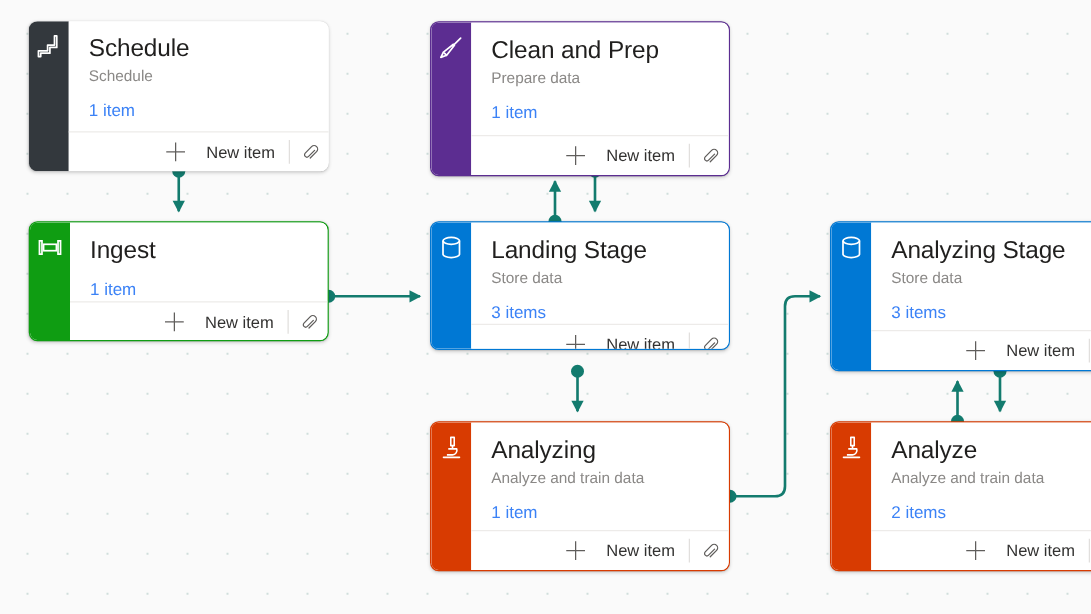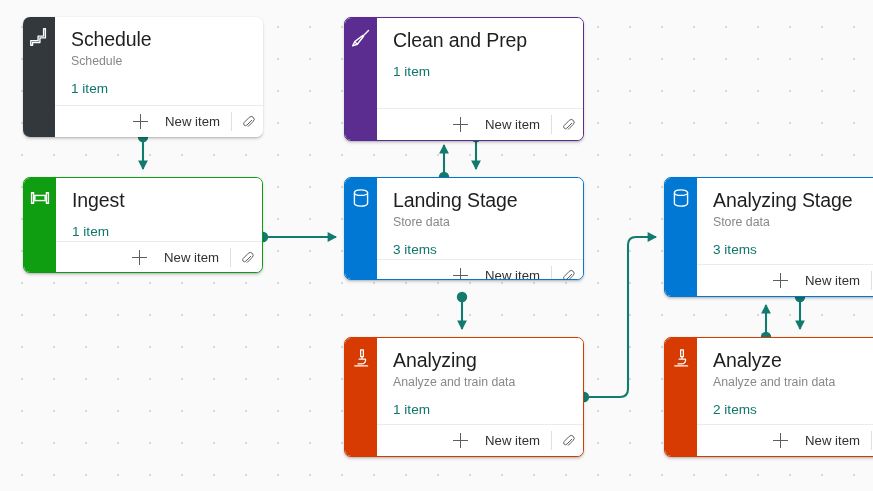--- a/index.html
+++ b/index.html
@@ -77,21 +77,21 @@
   .card-subtitle {
     font-size: 12.3px;
     line-height: 17px;
     color: #8a8886;
     margin-top: 1px;
     white-space: nowrap;
   }
   .card-count {
     font-size: 13.6px;
     line-height: 18px;
-    color: #0f766e;
+    color: #3b82f6;
     margin-top: 10px;
     white-space: nowrap;
   }
   .card-footer {
     flex: 0 0 auto;
     height: 31px;
     border-top: 1px solid #edebe9;
     display: flex;
     align-items: center;
     justify-content: flex-end;
@@ -237,20 +237,21 @@
     <div class="card-accent" style="background:#5c2d91;">
       <svg viewBox="0 0 24 24">
         <path d="M20.2 3.8 L13.4 10.6" fill="none" stroke="#ffffff" stroke-width="1.5" stroke-linecap="round"></path>
         <path d="M13.9 9.2 L5.2 16.0 L8.0 18.8 L14.8 10.1 Z" fill="none" stroke="#ffffff" stroke-width="1.5" stroke-linejoin="round"></path>
         <path d="M5.2 16.0 L2.9 20.6 L8.0 18.8" fill="none" stroke="#ffffff" stroke-width="1.5" stroke-linejoin="round"></path>
       </svg>
     </div>
     <div class="card-body">
       <div class="card-main">
         <div class="card-title">Clean and Prep</div>
+        <div class="card-subtitle">Prepare data</div>
         <div class="card-count">1 item</div>
       </div>
       <div class="card-footer">
         <div class="newitem">
           <span class="plus"></span>
           <span class="lbl">New item</span>
         </div>
         <div class="footer-sep"></div>
         <div class="clip-btn">
           <svg viewBox="0 0 24 24">

